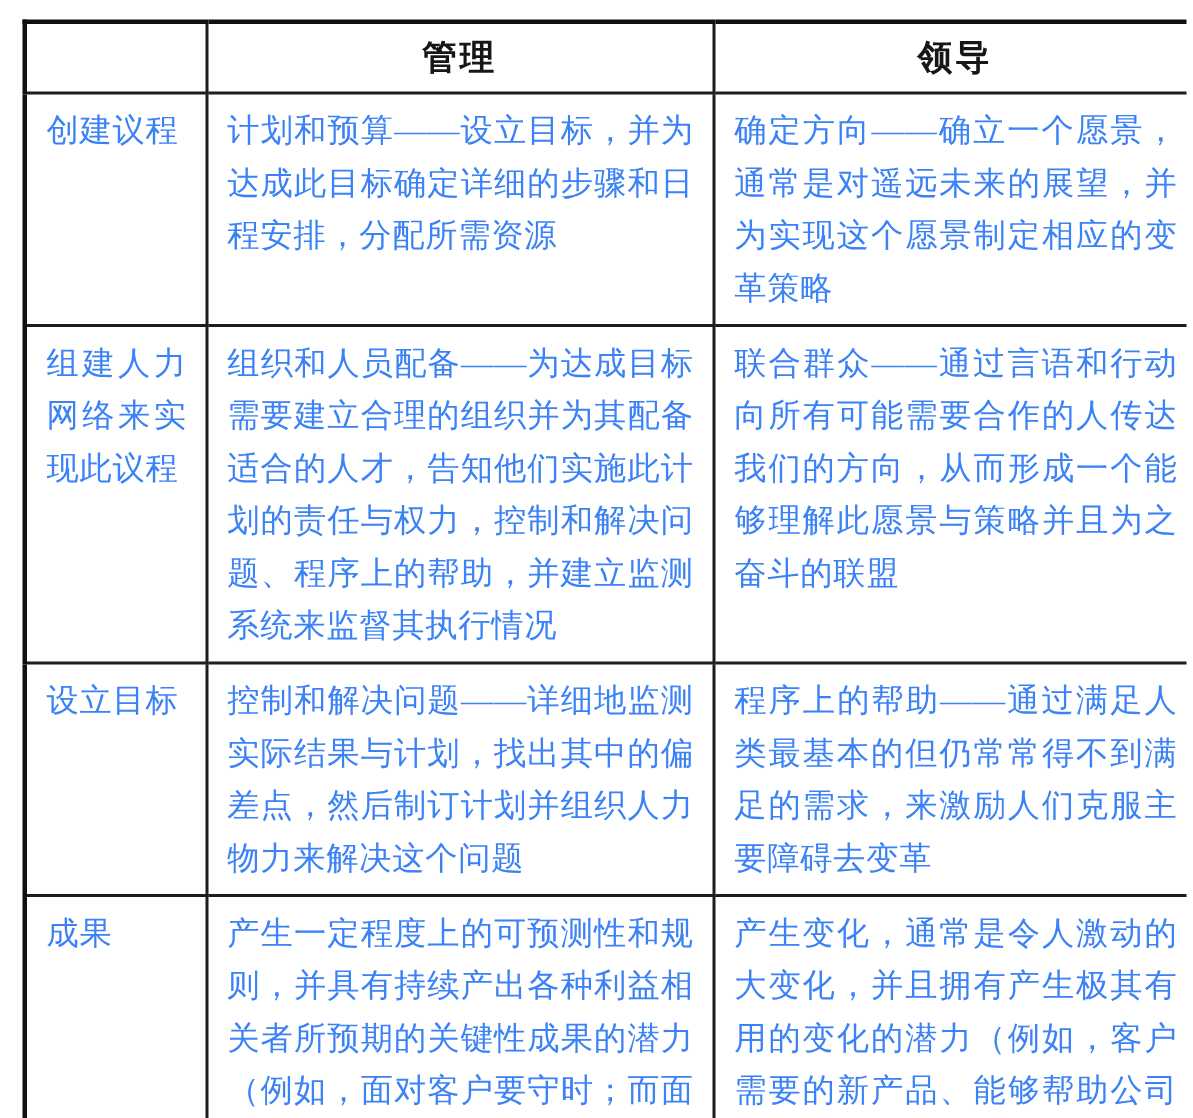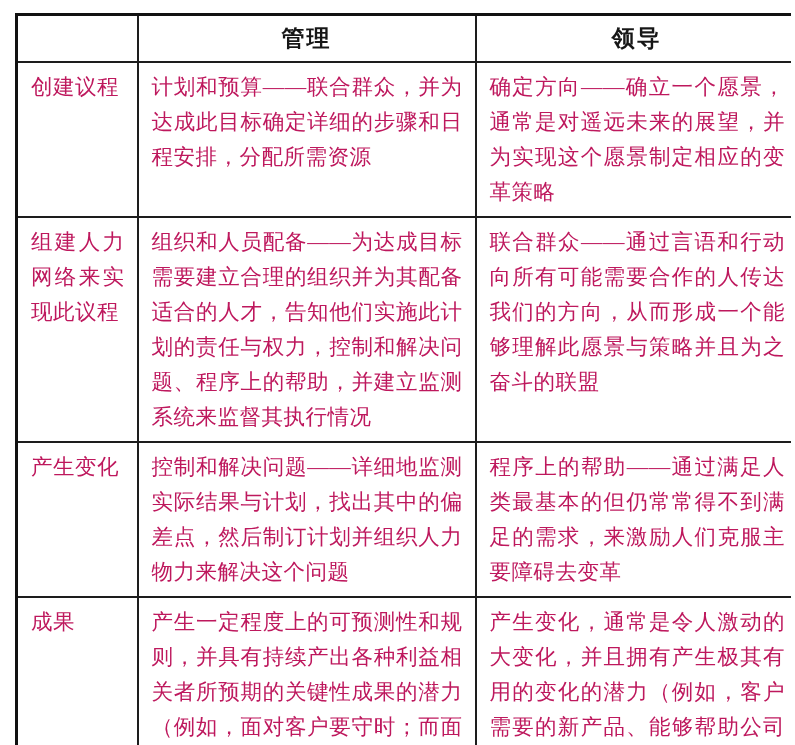--- a/index.html
+++ b/index.html
@@ -50,21 +50,21 @@
     color: #161616;
   }
   table.cmp td {
     padding: 7px 12px 6px 13px;
     font-size: 21.5px;
     line-height: 35px;
     letter-spacing: 0.5px;
     text-align: justify;
     text-justify: inter-character;
     text-align-last: left;
-    color: #be185d;
+    color: #3b82f6;
   }
   td.label-cell {
     padding-top: 10px;
     letter-spacing: 2px;
   }
   tr.r1 { height: 145px; }
   tr.r2 { height: 215px; }
   tr.r3 { height: 150px; }
   tr.r4 { height: 178px; }
 </style>
@@ -79,30 +79,30 @@
       <col class="c-lead">
     </colgroup>
     <tbody>
         <tr>
       <th></th>
       <th>管理</th>
       <th>领导</th>
     </tr>
     <tr class="r1">
       <td class="label-cell">创建议程</td>
-      <td>计划和预算——联合群众，并为达成此目标确定详细的步骤和日程安排，分配所需资源</td>
+      <td>计划和预算——设立目标，并为达成此目标确定详细的步骤和日程安排，分配所需资源</td>
       <td>确定方向——确立一个愿景，通常是对遥远未来的展望，并为实现这个愿景制定相应的变革策略</td>
     </tr>
     <tr class="r2">
       <td class="label-cell">组建人力网络来实现此议程</td>
       <td>组织和人员配备——为达成目标需要建立合理的组织并为其配备适合的人才，告知他们实施此计划的责任与权力，控制和解决问题、程序上的帮助，并建立监测系统来监督其执行情况</td>
       <td>联合群众——通过言语和行动向所有可能需要合作的人传达我们的方向，从而形成一个能够理解此愿景与策略并且为之奋斗的联盟</td>
     </tr>
     <tr class="r3">
-      <td class="label-cell">产生变化</td>
+      <td class="label-cell">设立目标</td>
       <td>控制和解决问题——详细地监测实际结果与计划，找出其中的偏差点，然后制订计划并组织人力物力来解决这个问题</td>
       <td>程序上的帮助——通过满足人类最基本的但仍常常得不到满足的需求，来激励人们克服主要障碍去变革</td>
     </tr>
     <tr class="r4">
       <td class="label-cell">成果</td>
       <td>产生一定程度上的可预测性和规则，并具有持续产出各种利益相关者所预期的关键性成果的潜力（例如，面对客户要守时；而面对股东要保证结果在预算之内。）</td>
       <td>产生变化，通常是令人激动的大变化，并且拥有产生极其有用的变化的潜力（例如，客户需要的新产品、能够帮助公司提高竞争力的劳工关系新方案。）</td>
     </tr>
   </tbody>
     </table>

